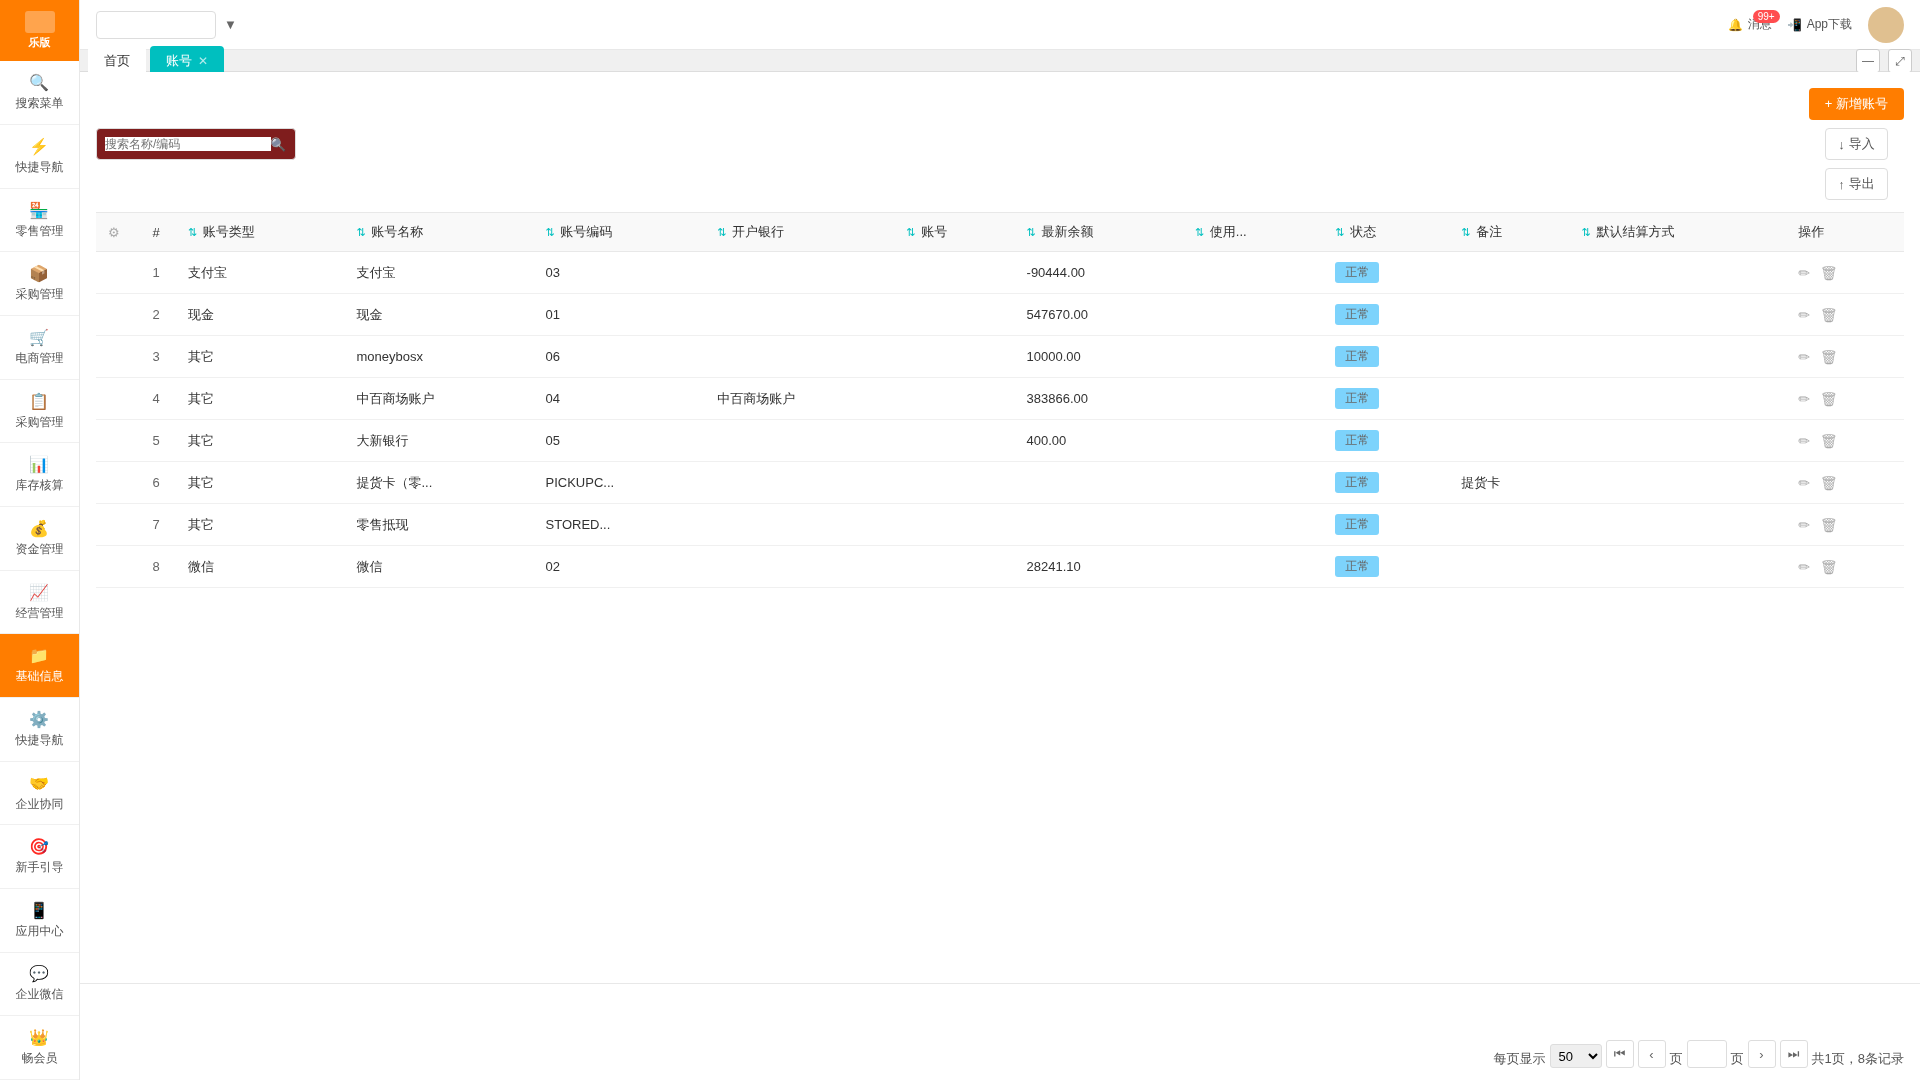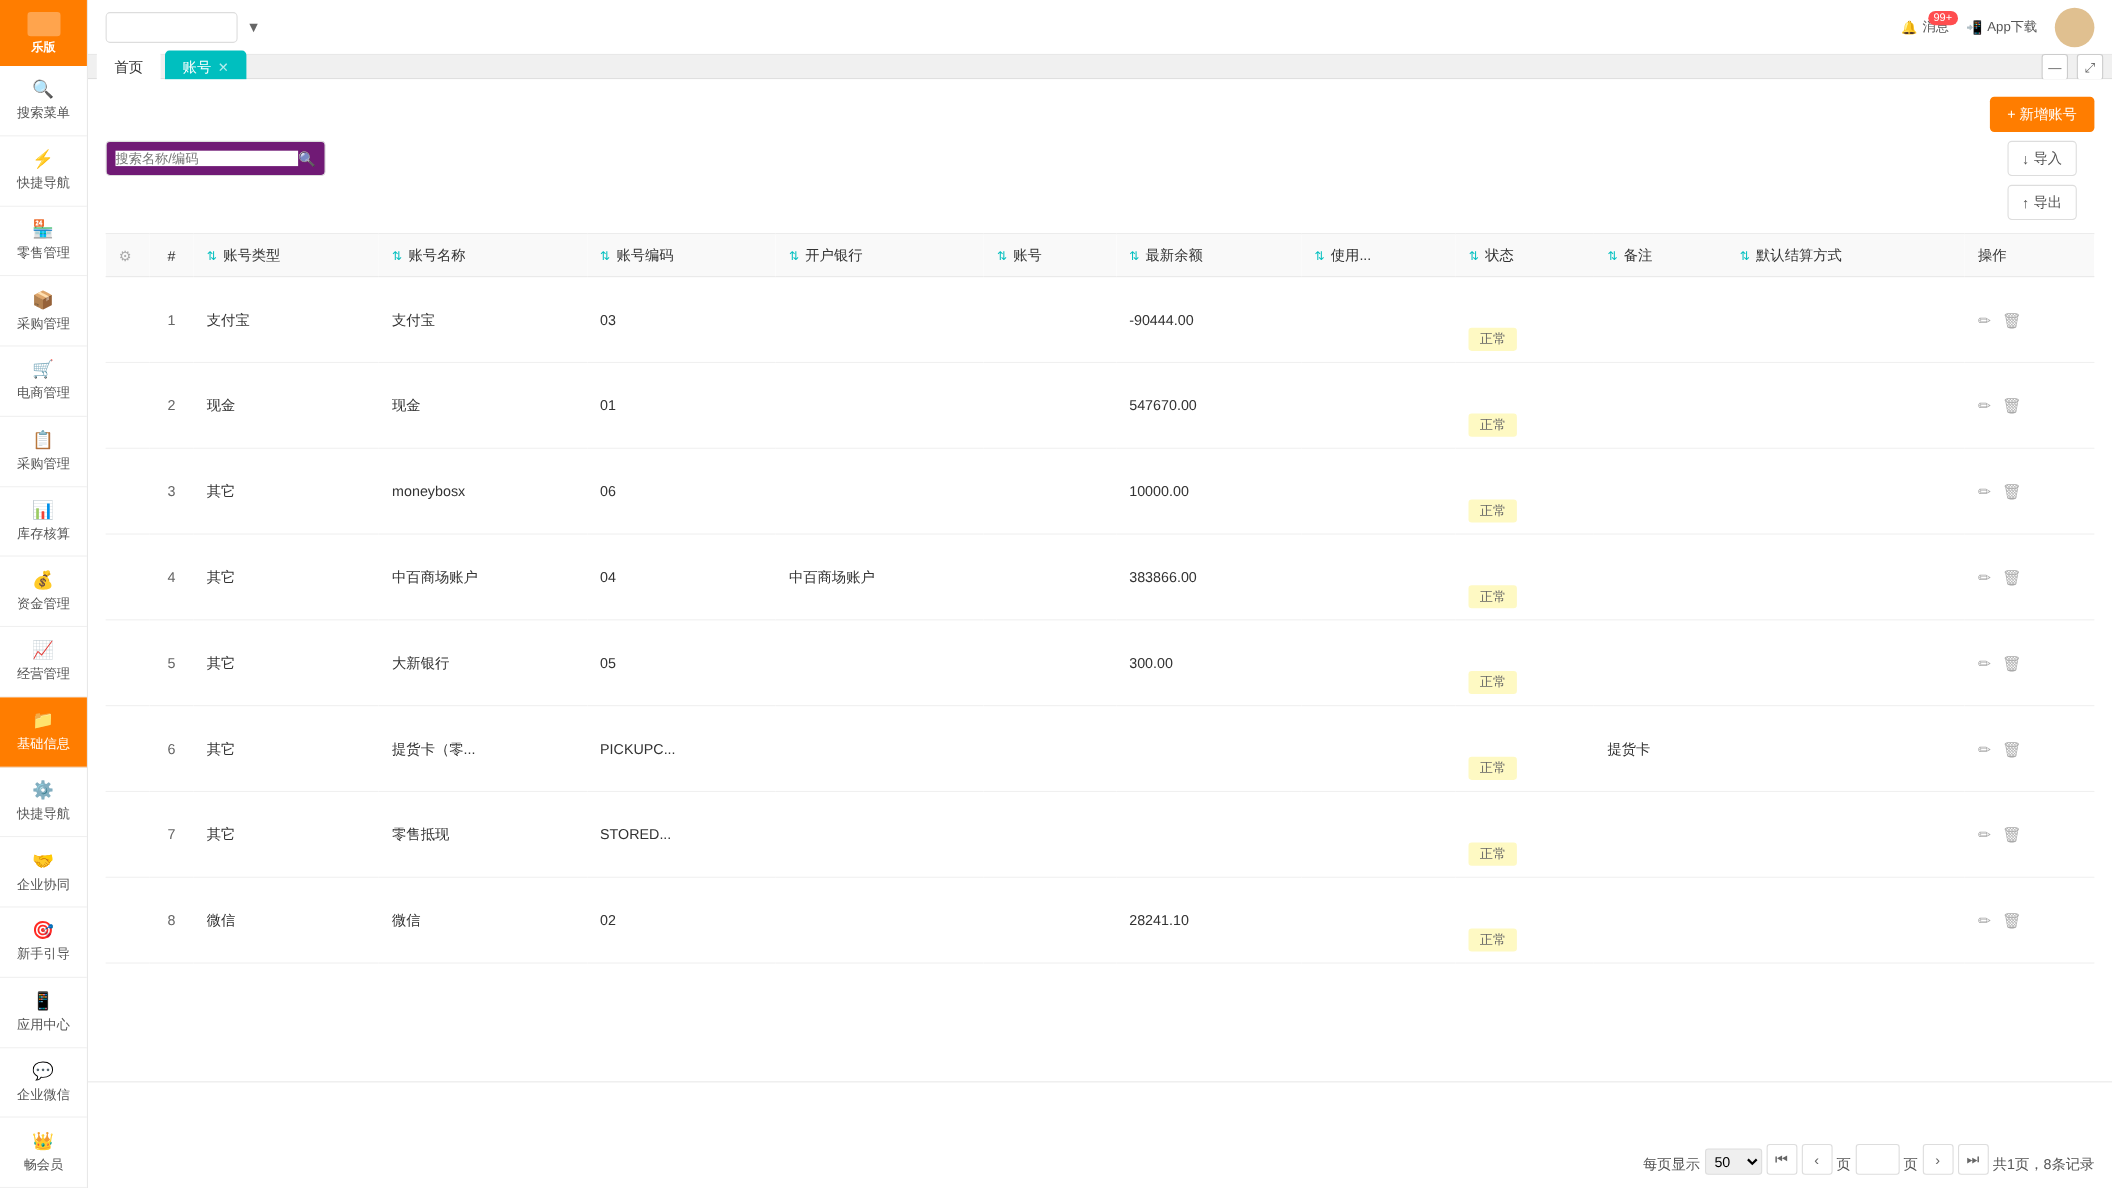--- a/index.html
+++ b/index.html
@@ -204,21 +204,21 @@
       margin-bottom: 12px;
     }
     .search-box {
       display: flex;
       align-items: center;
       border: 1px solid #ddd;
       border-radius: 4px;
       padding: 0 8px;
       height: 32px;
       width: 200px;
-      background: #701a75;
+      background: #7f1d1d;
     }
     .search-box input {
       border: none;
       outline: none;
       font-size: 12px;
       flex: 1;
       color: #999;
     }
     .search-icon { color: #aaa; cursor: pointer; }
     .action-buttons { display: flex; gap: 8px; align-items: center; flex-direction: column; }
@@ -277,21 +277,21 @@
     .data-table .row-num { color: #666; text-align: center; width: 40px; }
     .settings-icon { color: #aaa; cursor: pointer; }
     .status-badge {
       display: inline-block;
       padding: 2px 10px;
       border-radius: 3px;
       font-size: 12px;
       background: #f0f0f0;
       color: #666;
     }
-    .status-normal { background: #fef9c3; color: #666; margin-top: 36px; }
+    .status-normal { background: #7dd3fc; color: #666; }
     .action-icons { display: flex; gap: 10px; }
     .action-icon { color: #aaa; cursor: pointer; font-size: 14px; }
 
     
     .pagination-bar {
       display: flex;
       align-items: flex-end;
       justify-content: flex-end;
       padding: 12px 16px;
       border-top: 1px solid #e8e8e8;
@@ -601,21 +601,21 @@
       </td>
     </tr>
           <tr>
       <td></td>
       <td class="row-num">5</td>
       <td>其它</td>
       <td>大新银行</td>
       <td>05</td>
       <td></td>
       <td></td>
-      <td>300.00</td>
+      <td>400.00</td>
       <td></td>
       <td><span class="status-badge status-normal">正常</span></td>
       <td></td>
       <td></td>
       <td>
         <div class="action-icons">
           <span class="action-icon" title="编辑">✏</span>
           <span class="action-icon" title="删除">🗑</span>
         </div>
       </td>

